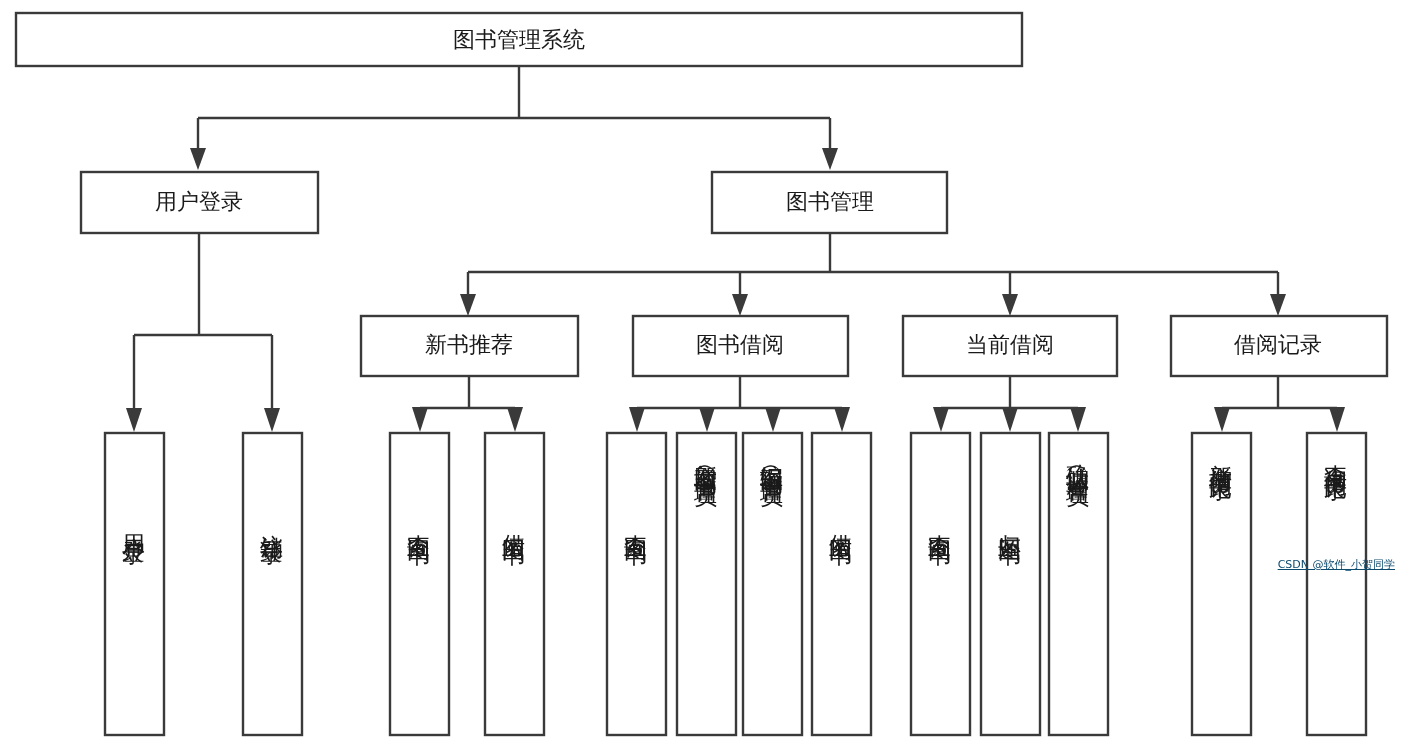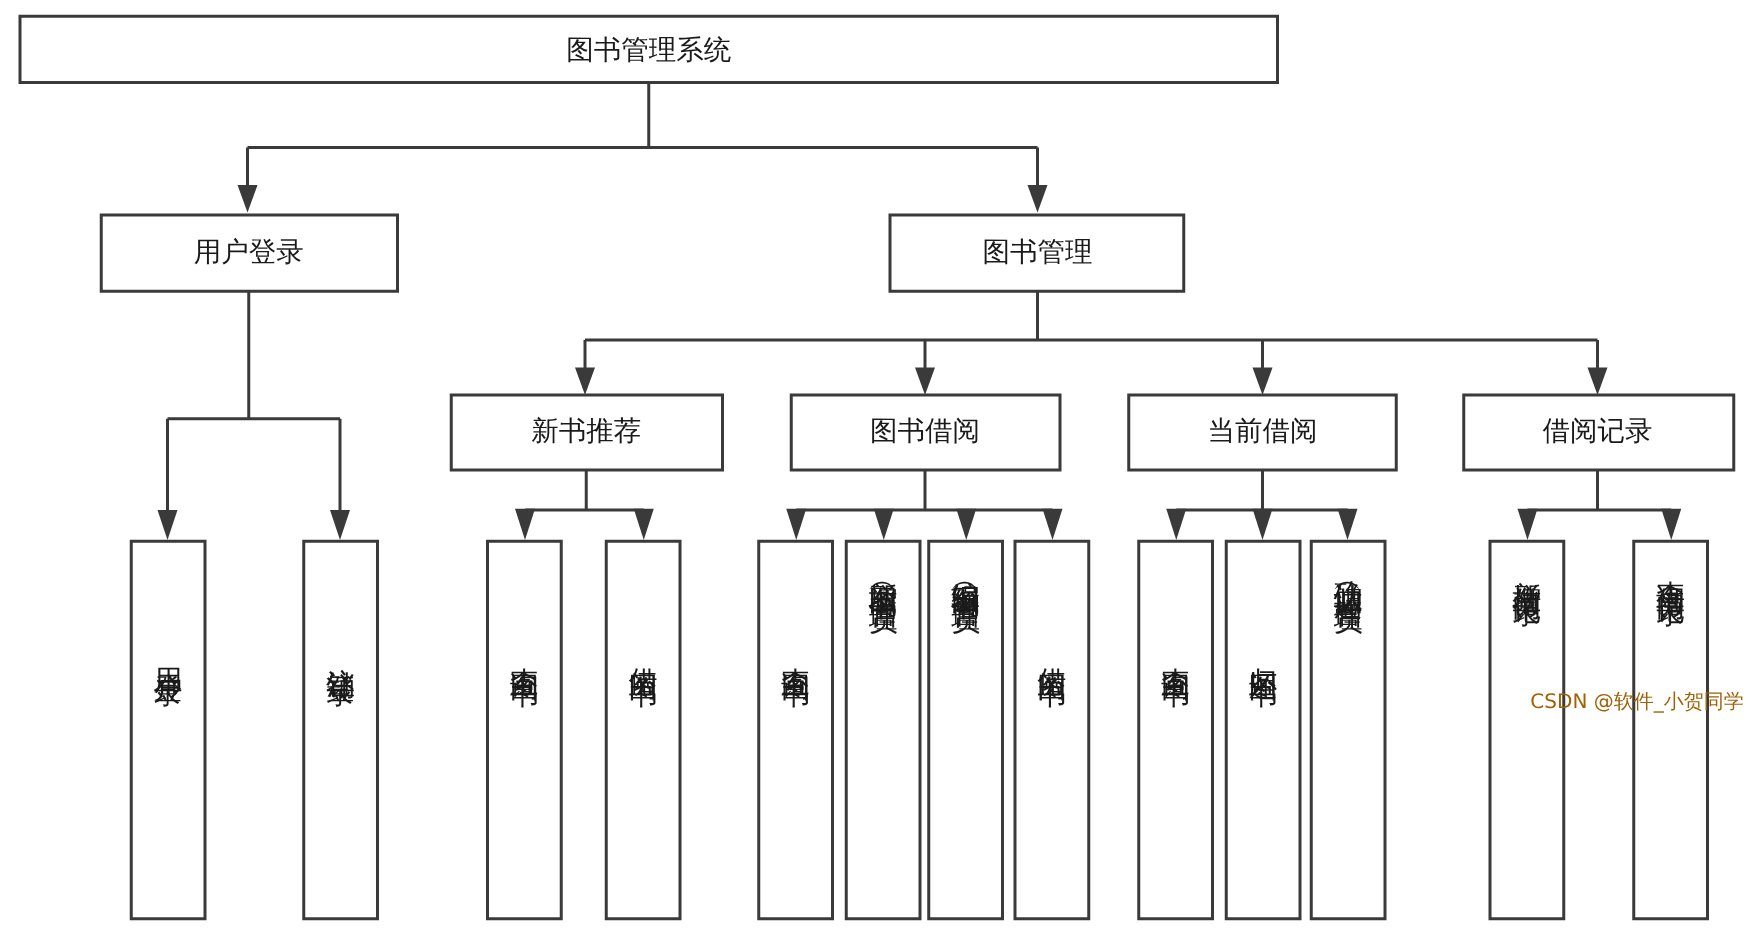--- a/index.html
+++ b/index.html
@@ -54,24 +54,25 @@
     fill: #1a1a1a;
     writing-mode: vertical-rl;
     text-orientation: upright;
     letter-spacing: 3px;
   }
   .watermark {
     position: absolute;
     right: 10px;
     bottom: 4px;
     font-family: "DejaVu Sans", "Liberation Sans", sans-serif;
-    font-size: 16px;
-    color: #a16207;
+    font-size: 11px;
+    color: #0c4a6e;
     white-space: nowrap;
     pointer-events: none;
+    text-decoration: underline;
   }
 </style>
 </head>
 <body>
 
 <div id="diagram-root">
   <svg class="flow" viewBox="0 0 1405 747" xmlns="http://www.w3.org/2000/svg">
 
     <g>
 

